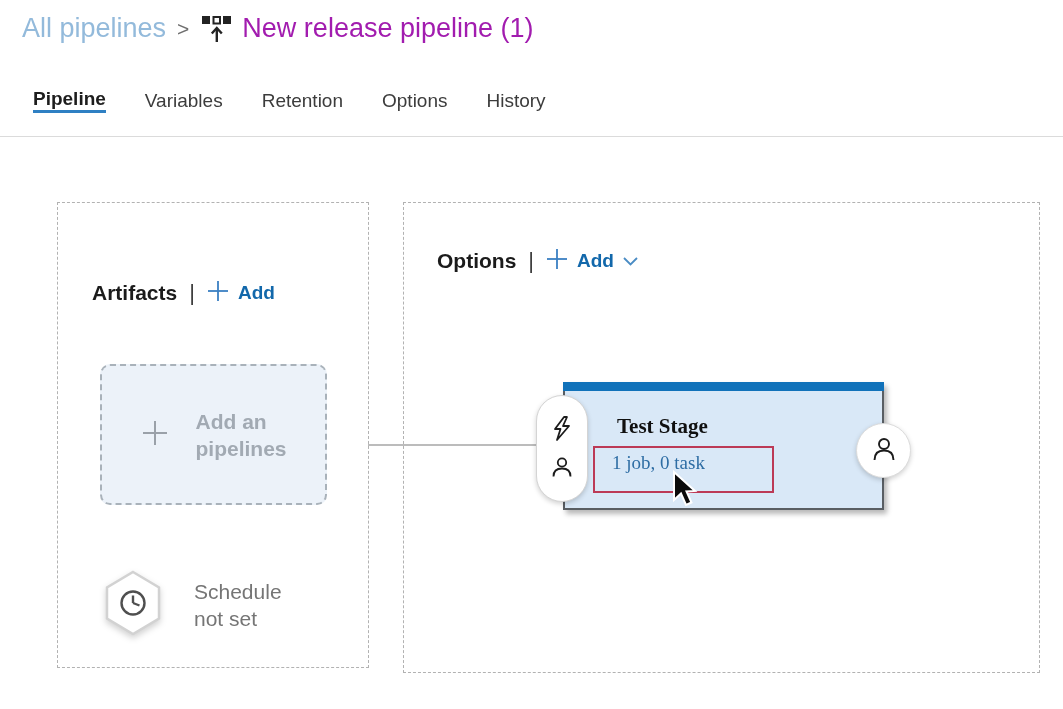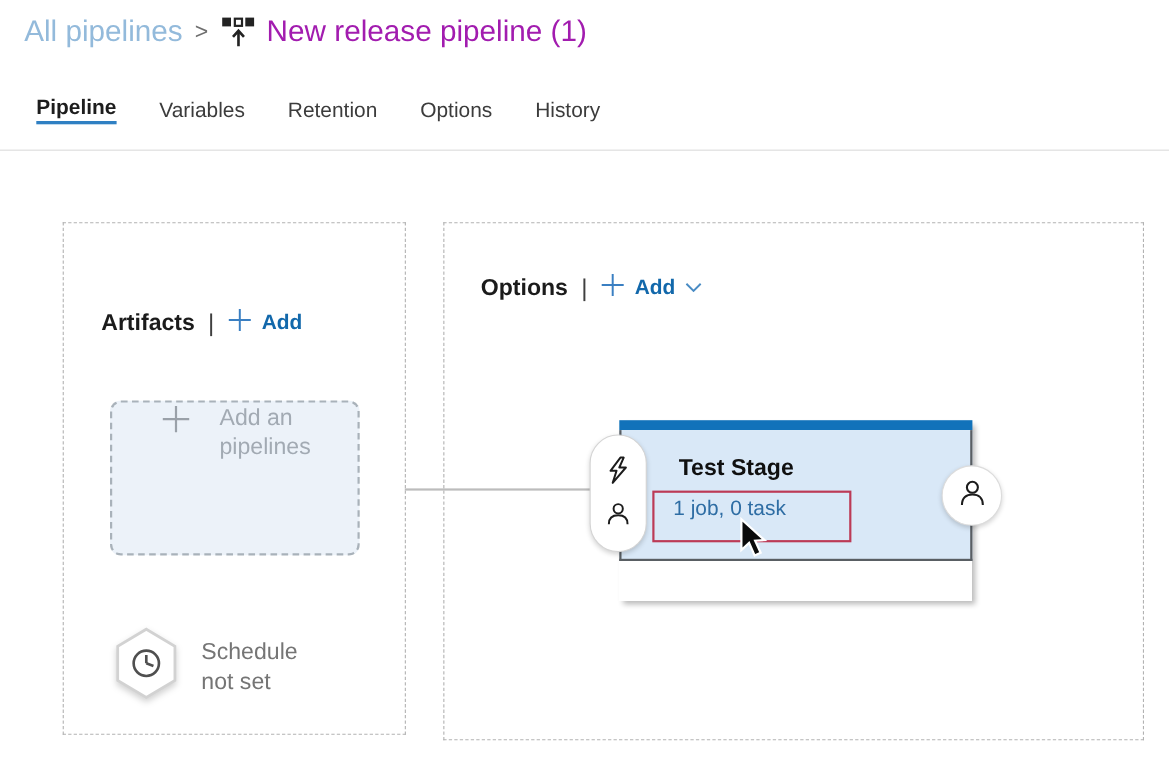--- a/index.html
+++ b/index.html
@@ -28,50 +28,50 @@
   .ph-artifacts { left:92px; top:248px;margin-top:32px; }
   .ph-stages { left:437px; top:248px; }
   .ph-title { font-size:21px; font-weight:bold; color:#1b1b1b; }
   .ph-sep { font-size:22px; color:#3f3f3f; margin:0 12px; font-weight:normal; }
   .ph-addbtn { display:flex; align-items:center; gap:9px; cursor:pointer; }
   .ph-add { font-size:19px; font-weight:bold; color:#1268ab; }
 
   
   .artifact-placeholder { position:absolute; left:100px; top:364px; width:227px; height:141px;
      background:#ecf2f9; border:2px dashed #a9b2ba; border-radius:10px;
-     display:flex; align-items:flex-start; justify-content:center; gap:25px; cursor:pointer; }
+     display:flex; align-items:center; justify-content:center; gap:25px; cursor:pointer;font-weight:bold; }
   .ap-text { font-size:21px; color:#a2aab3; line-height:27px; }
 
   
   .connector { position:absolute; left:368px; top:444px; width:198px; height:2px; background:#bcbcbc; }
 
   
-  .stage-card { position:absolute; left:563px; top:382px; width:321px; height:164px;
-     box-shadow:3px 4px 5px rgba(0,0,0,0.28); cursor:pointer; }
+  .stage-card { position:absolute; left:563px; top:382px; width:321px; height:128px;
+     box-shadow:3px 4px 5px rgba(0,0,0,0.28); cursor:pointer;font-family:Liberation Serif, serif; }
   .stage-topbar { position:absolute; left:0; top:0; width:100%; height:9px; background:#1172ba; }
   .stage-body { position:absolute; left:0; top:9px; width:100%; height:119px;
      background:#d9e8f7; border:2px solid #595e63; border-top:none; }
   .stage-name { position:absolute; left:54px; top:32px; font-size:21px; font-weight:bold; color:#101010; }
   .stage-summary { position:absolute; left:49px; top:70px; font-size:19px; color:#2e6da4; cursor:pointer; }
 
   
   .annotation-box { position:absolute; left:593px; top:446px; width:181px; height:47px;
      border:2px solid #bc3a56; z-index:6; pointer-events:none; }
 
   
   .pill { position:absolute; left:536px; top:395px; width:52px; height:107px; background:#fff;
      border:1px solid #d4d4d4; border-radius:26px; box-shadow:0 2px 5px rgba(0,0,0,0.18);
      display:flex; flex-direction:column; align-items:center; justify-content:center; gap:9px;
      z-index:4; cursor:pointer; }
   .approval-circle { position:absolute; left:856px; top:423px; width:55px; height:55px; background:#fff;
      border:1px solid #dcdcdc; border-radius:50%; box-shadow:0 2px 5px rgba(0,0,0,0.18);
      display:flex; align-items:center; justify-content:center; z-index:4; cursor:pointer; }
 
   
-  .schedule { position:absolute; left:104px; top:570px; display:flex; align-items:center; gap:21px; cursor:pointer; }
+  .schedule { position:absolute; left:104px; top:570px; display:flex; align-items:center; gap:32px; cursor:pointer; }
   .hex-wrap { filter:drop-shadow(0 3px 3px rgba(0,0,0,0.18)); }
   .schedule-text { font-size:21px; color:#757575; line-height:27px; }
 
   .cursor-pointer { position:absolute; left:668px; top:470px; z-index:9; pointer-events:none; }
 </style>
 </head>
 <body>
 
 <div class="page">
 

